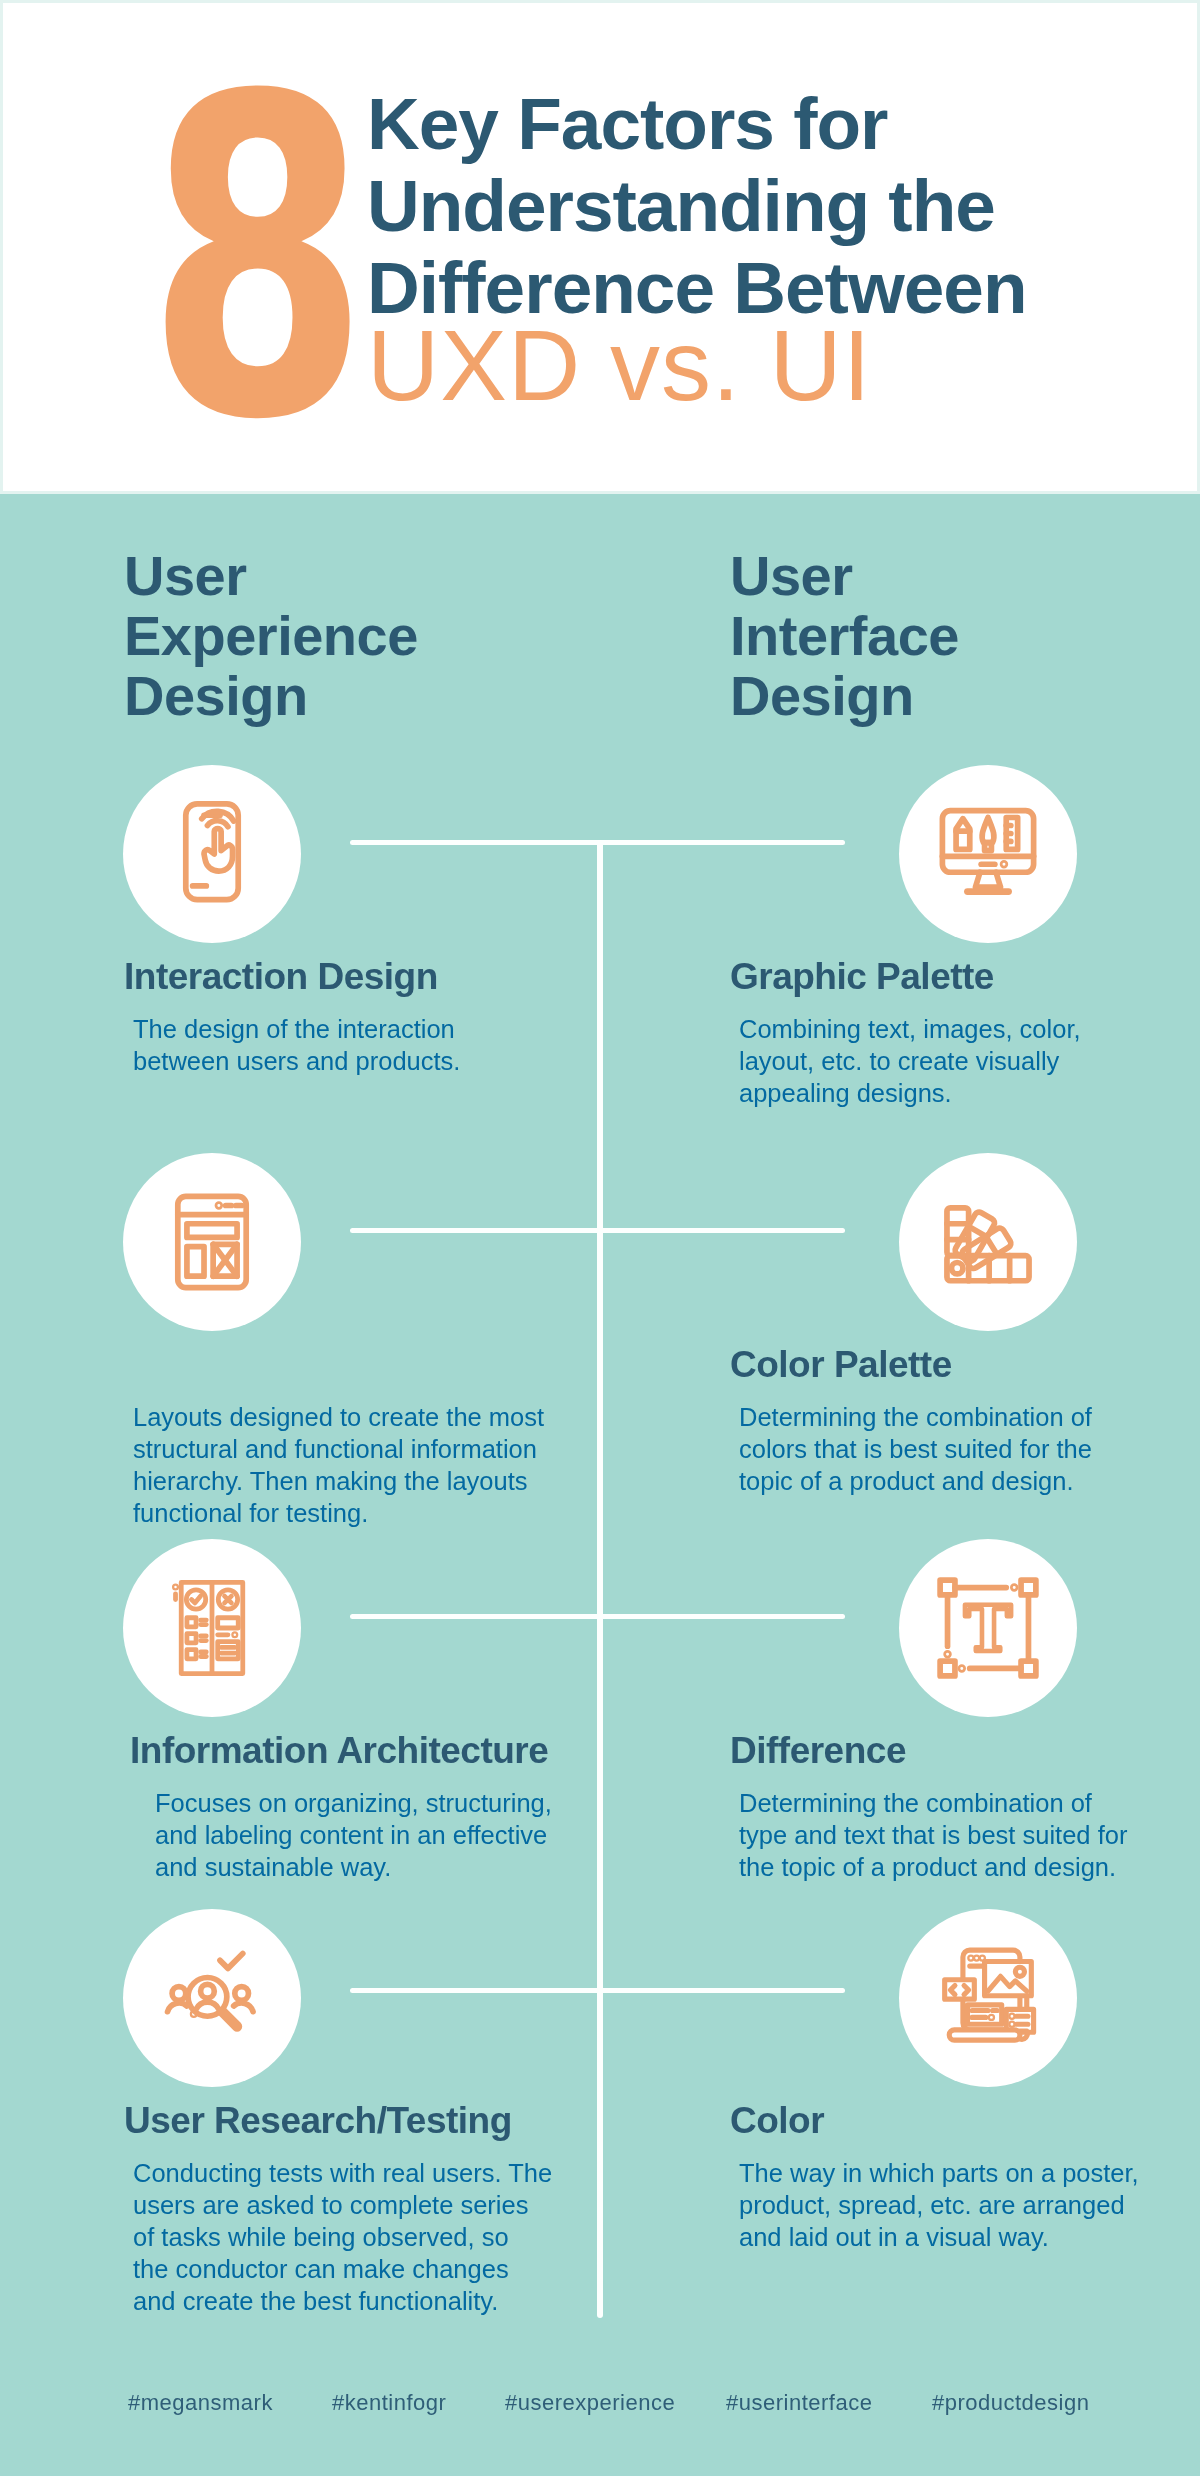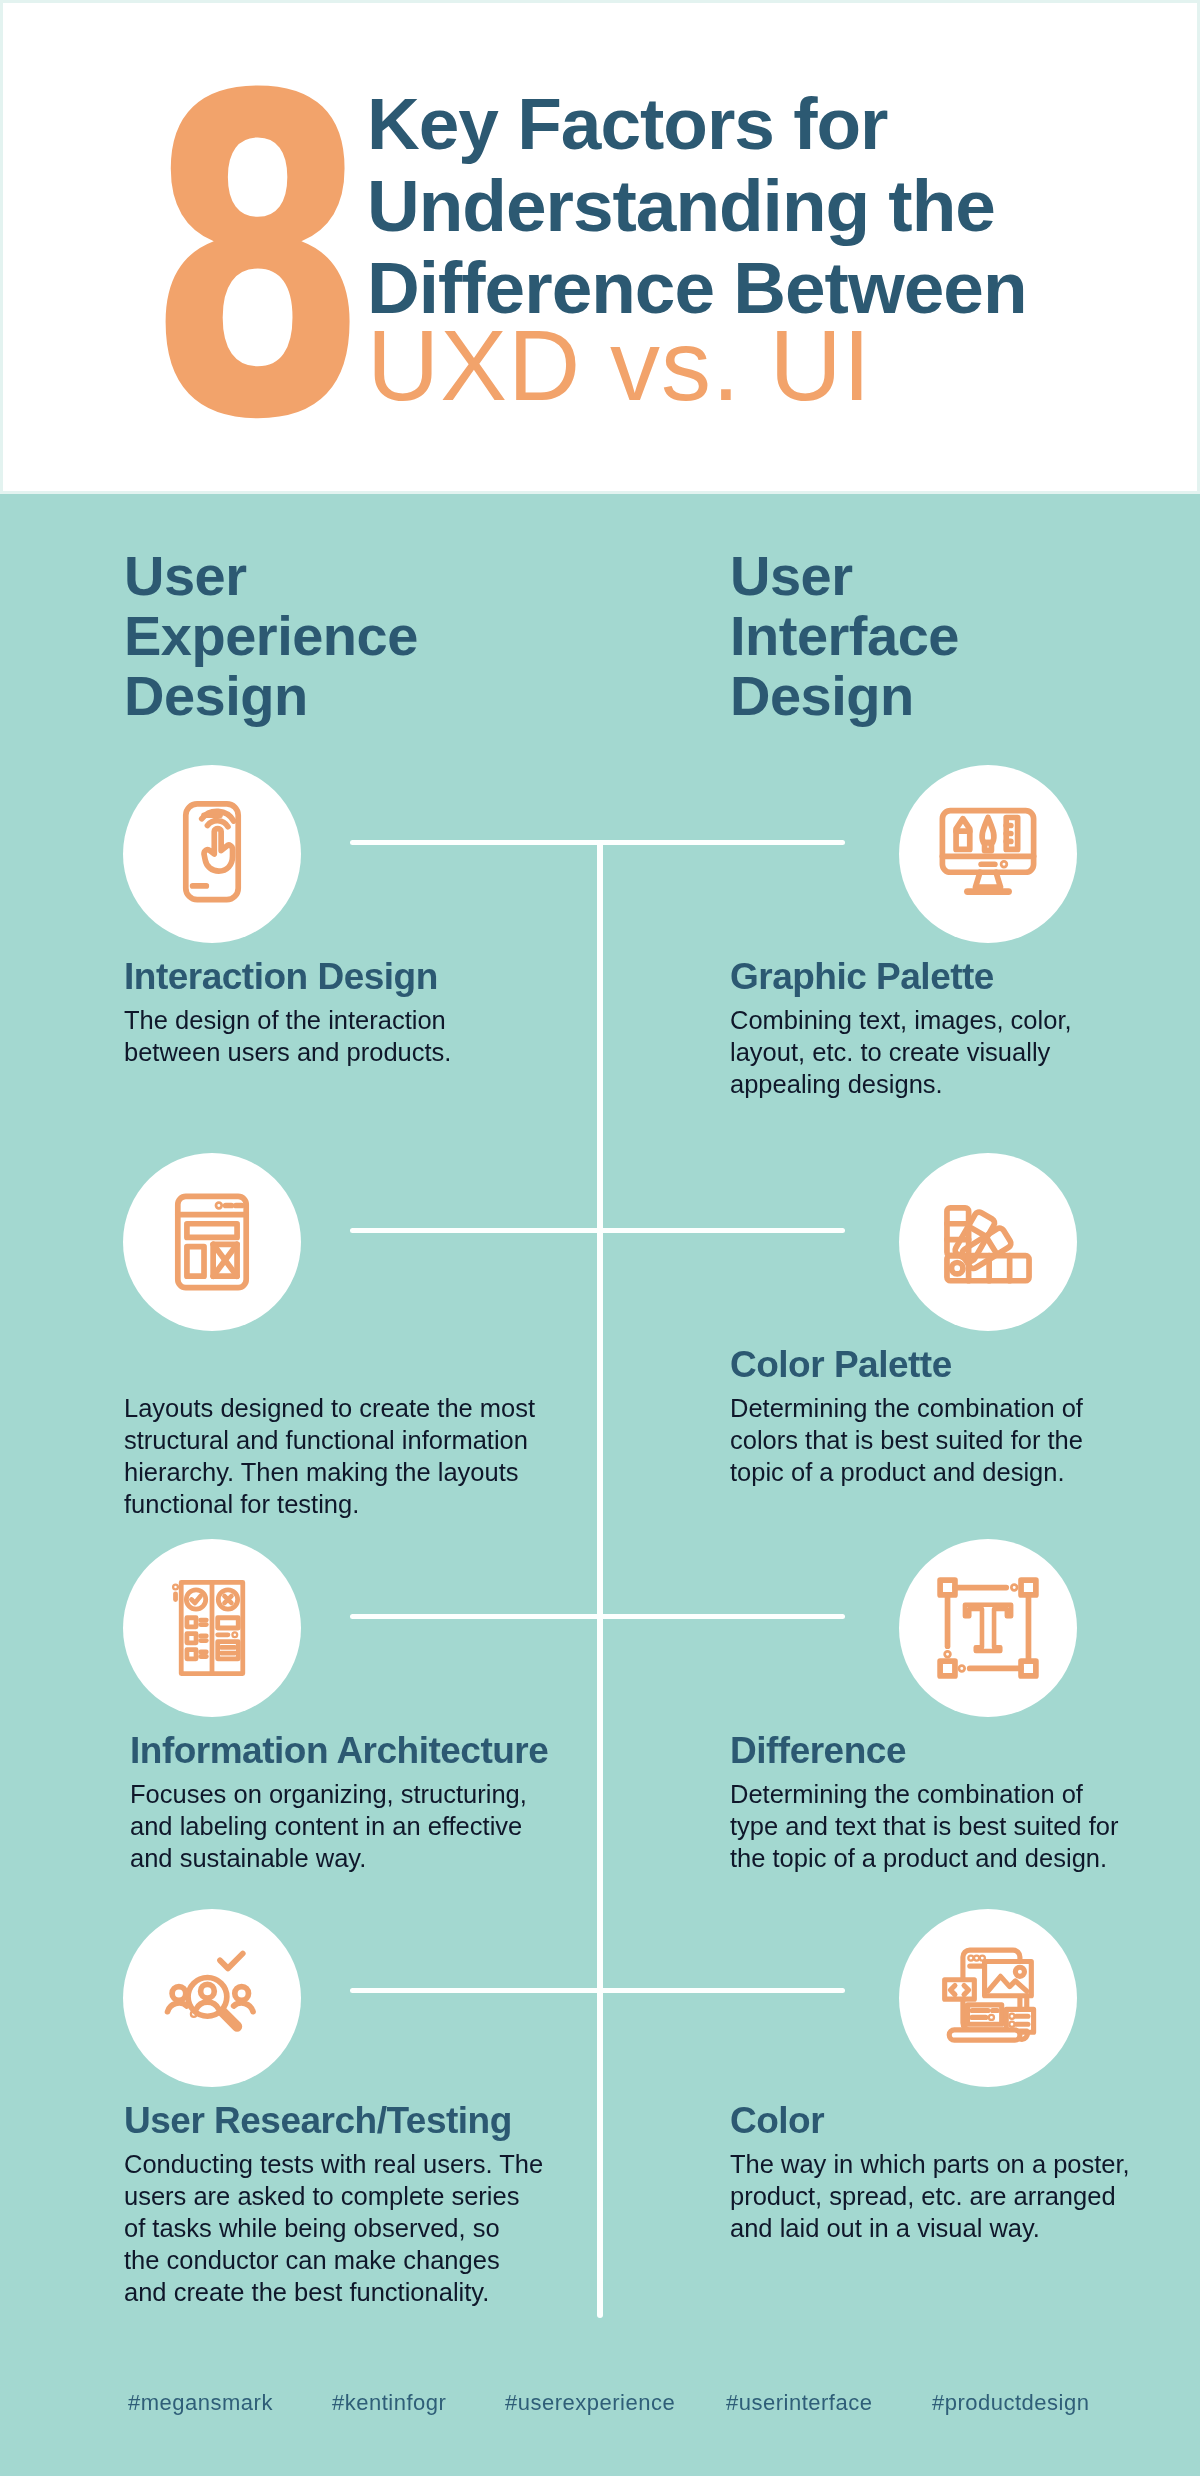--- a/index.html
+++ b/index.html
@@ -50,22 +50,22 @@
     position:absolute; width:178px; height:178px; border-radius:50%;
     background:#ffffff; display:flex; align-items:center; justify-content:center;
   }
   .item-title{
     position:absolute;
     font-size:37px; font-weight:bold; color:#2C5972; letter-spacing:-0.5px;
     margin:0; white-space:nowrap;
   }
   .item-desc{
     position:absolute;
-    font-size:25.5px; line-height:32px; color:#0f172a;
-    margin:0; white-space:pre-line;
+    font-size:25.5px; line-height:32px; color:#0369a1;
+    margin:9px; white-space:pre-line;
   }
   
   .hashtag{
     position:absolute; top:2390px;
     font-size:22px; color:#2F5E78; letter-spacing:0.5px;text-align:center;
   }
   svg{display:block;}
 </style>
 </head>
 <body>
@@ -195,21 +195,21 @@
       <path d="M61 22 l6 6 M67 22 l-6 6"></path>
       <rect x="55" y="41" width="18" height="9"></rect>
       <line x1="55" y1="56" x2="64" y2="56"></line>
       <circle cx="70" cy="56" r="1"></circle>
       <rect x="55" y="62" width="18" height="15"></rect>
       <line x1="58" y1="67" x2="70" y2="67"></line>
       <line x1="58" y1="72" x2="70" y2="72"></line>
     </svg>
   </div>
   <h3 class="item-title" style="left:130px; top:1730px">Information Architecture</h3>
-  <p class="item-desc" style="left:130px; top:1778px">Focuses on organizing,  structuring,
+  <p class="item-desc" style="left:146px; top:1778px">Focuses on organizing,  structuring,
 and labeling content in an effective
 and sustainable way.</p>
 
   <div class="circle" style="left:899px; top:1539px">
     <svg viewBox="0 0 100 100" width="114" height="114" fill="none" stroke="#EFA26D" stroke-width="5" stroke-linecap="round" stroke-linejoin="round">
       <rect x="8" y="8" width="13" height="13"></rect>
       <rect x="79" y="8" width="13" height="13"></rect>
       <rect x="8" y="79" width="13" height="13"></rect>
       <rect x="79" y="79" width="13" height="13"></rect>
       <line x1="21" y1="14.5" x2="66" y2="14.5"></line>

